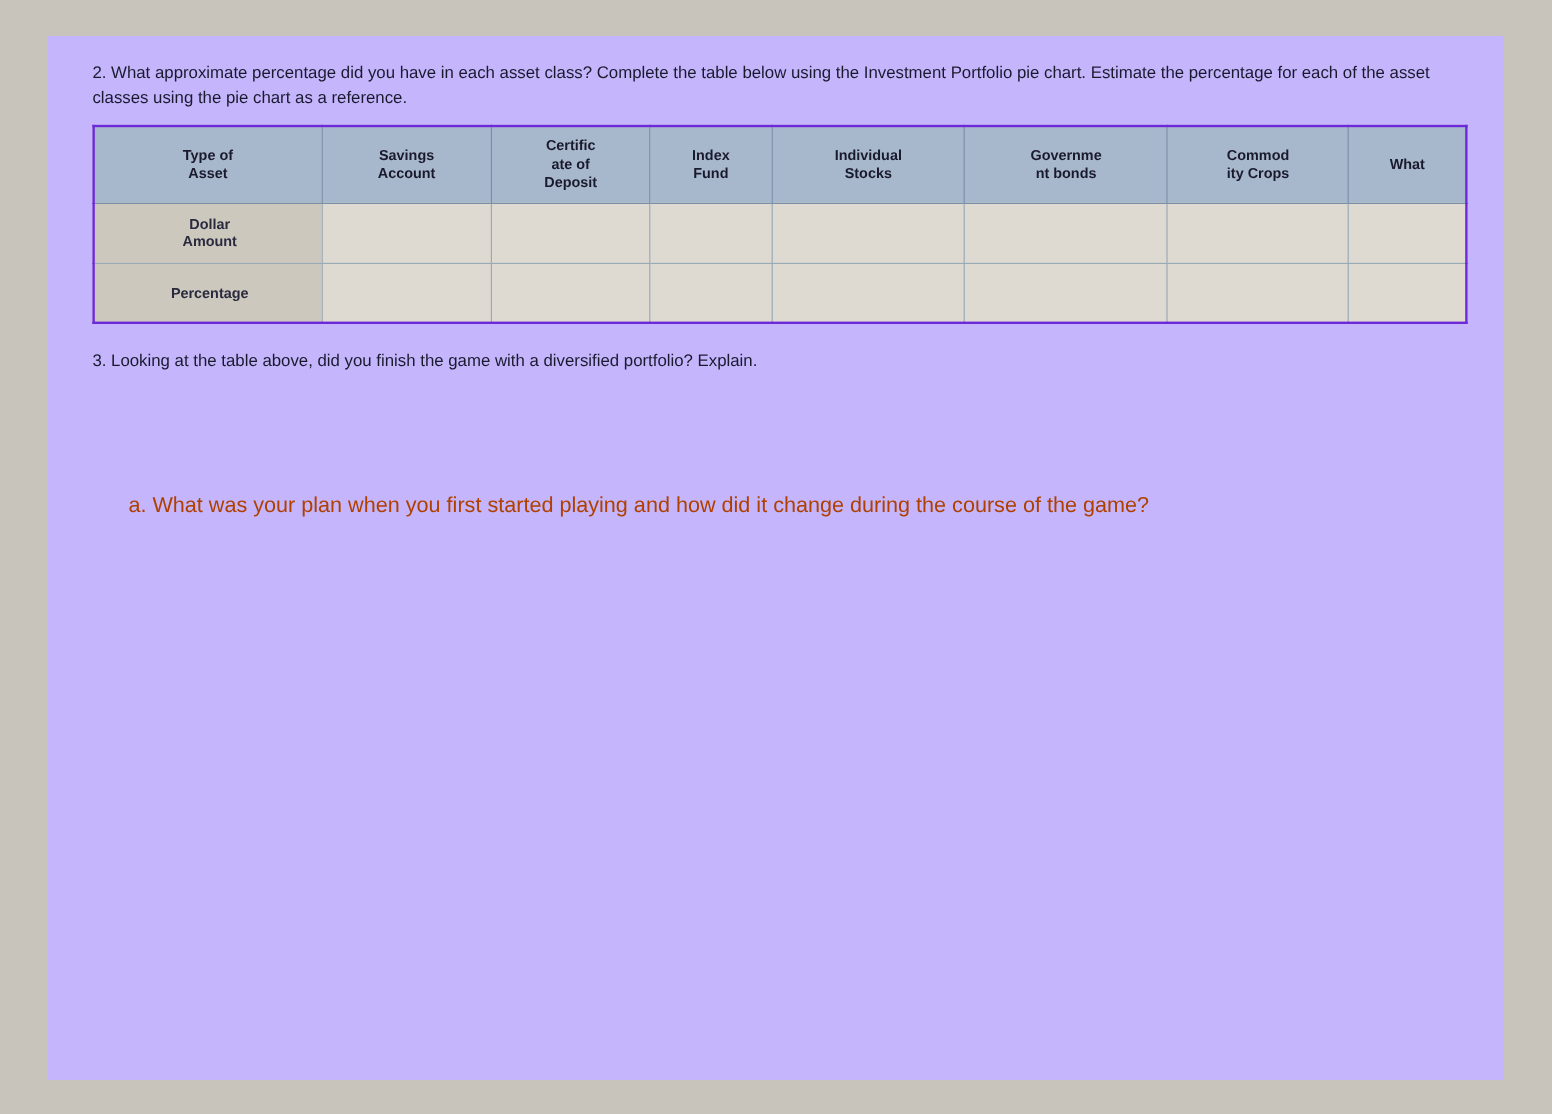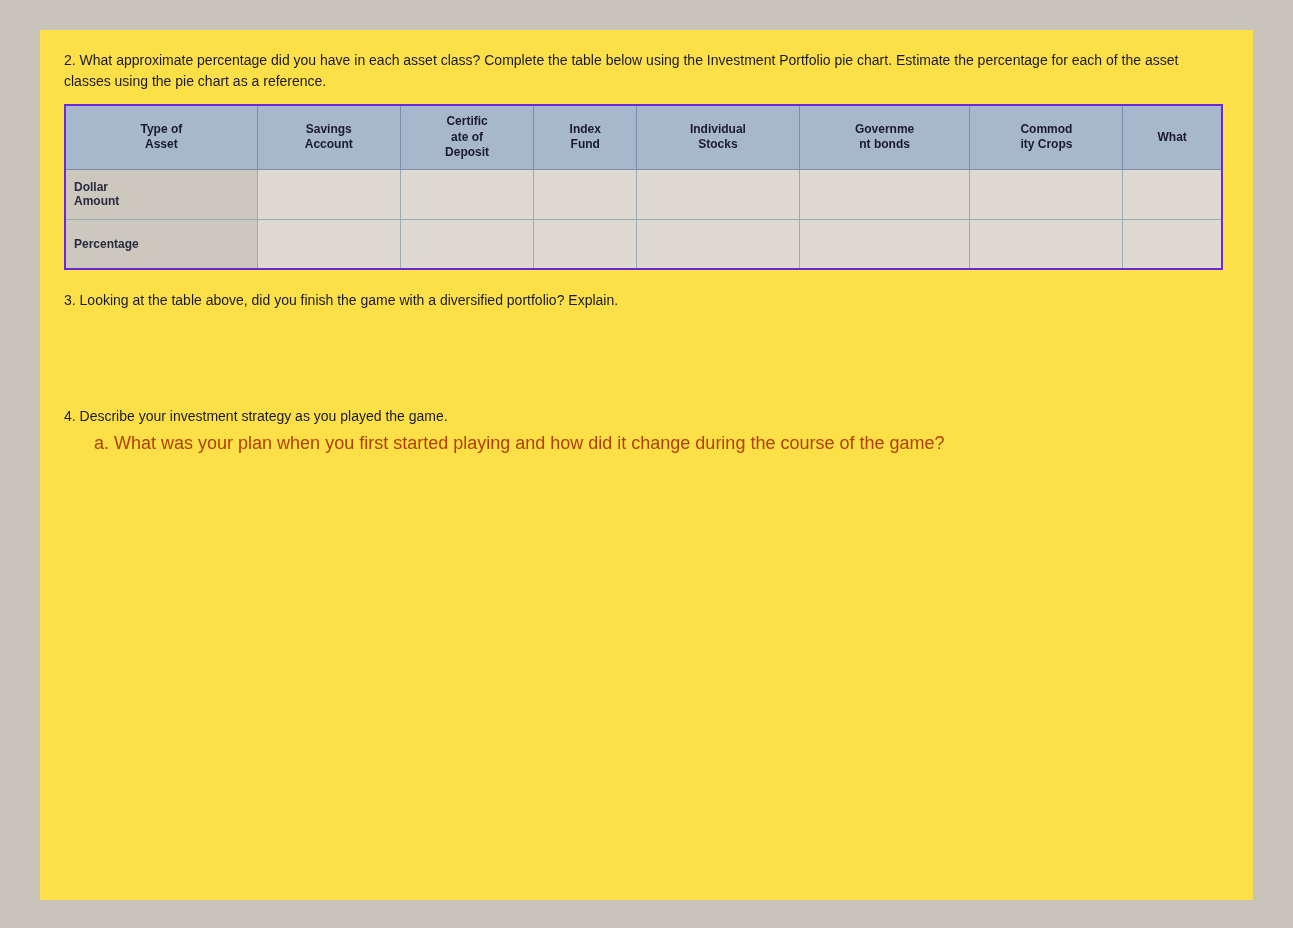--- a/index.html
+++ b/index.html
@@ -6,22 +6,22 @@
 
     body {
       background-color: #c8c4bc;
       font-family: Arial, sans-serif;
       padding: 30px 40px;
       min-height: 928px;
       width: 1293px;
     }
 
     .page-content {
-      background-color: #fde047;
-      padding: 20px 30px 30px 24px;
+      background-color: #c4b5fd;
+      padding: 20px 30px 30px 37px;
       min-height: 870px;
     }
 
     .question-block {
       margin-bottom: 22px;
     }
 
     .question-text {
       font-size: 14px;
       color: #1a1a2e;
@@ -57,21 +57,21 @@
       vertical-align: middle;
       text-align: center;
       font-size: 12px;
       color: #2a2a3e;
       background-color: #dedad2;
     }
 
     .asset-table td.row-label {
       background-color: #ccc8be;
       font-weight: bold;
-      text-align: left;
+      text-align: center;
       padding-left: 8px;
       font-size: 12px;
     }
 
     .question-3-text {
       font-size: 14px;
       color: #1a1a2e;
       margin-bottom: 100px;
     }
 
@@ -136,20 +136,19 @@
         </tr>
       </tbody>
     </table>
   </div>
 
   <div class="question-block">
     <p class="question-3-text">3. Looking at the table above, did you finish the game with a diversified portfolio? Explain.</p>
   </div>
 
   <div class="question-4-block">
-    <p class="question-4-text">4. Describe your investment strategy as you played the game.</p>
     <p class="sub-question">
       <span>a.</span>
       <span>What was your plan when you first started playing and how did it change during the course of the game?</span>
     </p>
   </div>
 
 </div>
 
 </body></html>

